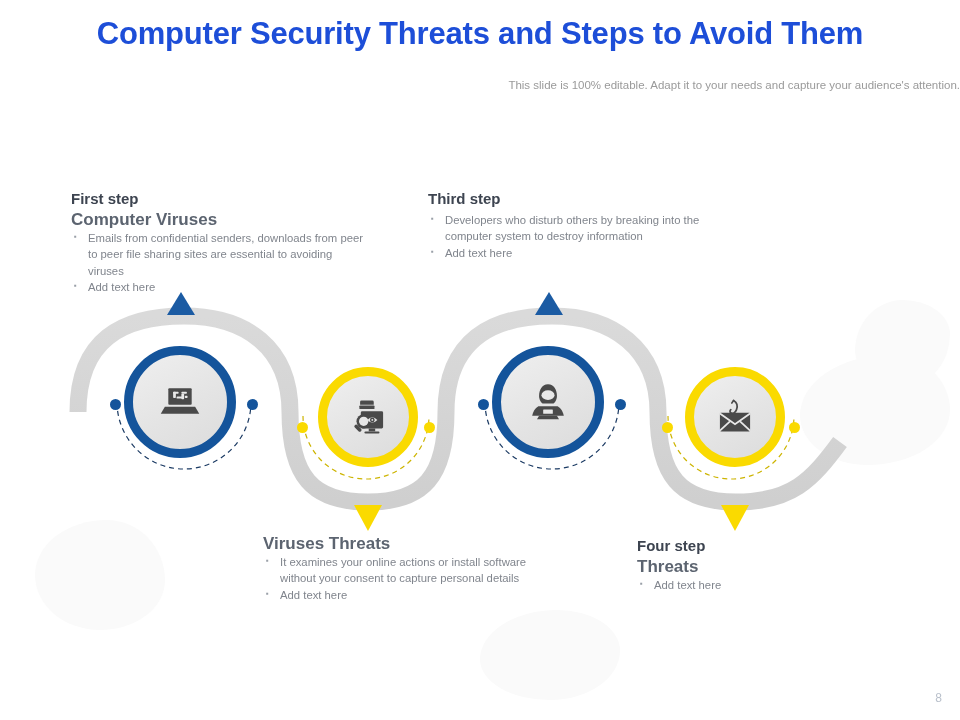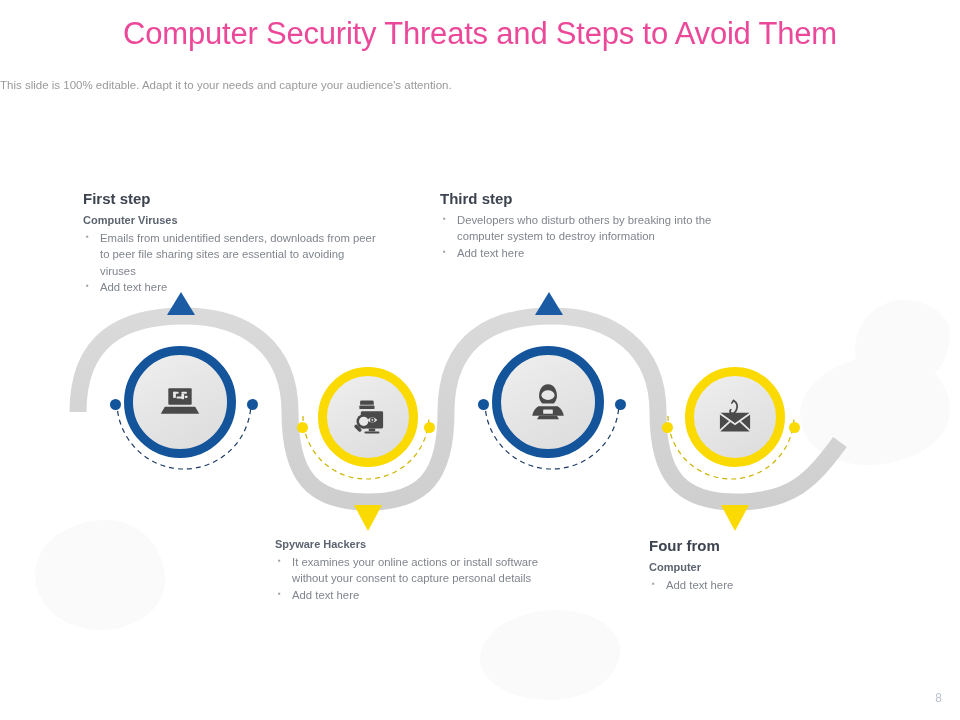--- a/index.html
+++ b/index.html
@@ -21,32 +21,32 @@
   }
 
   
   #title {
     position: absolute;
     left: 0;
     top: 14px;
     width: 960px;
     text-align: center;
     font-size: 31px;
-    font-weight: normal;
-    color: #ec4899;
+    font-weight: bold;
+    color: #1d4ed8;
     letter-spacing: -0.2px;
     line-height: 40px;
     white-space: nowrap;
   }
   #subtitle {
     position: absolute;
     left: 0;
     top: 78px;
     width: 960px;
-    text-align: left;
+    text-align: right;
     font-size: 11.5px;
     color: #9a9a9a;
     line-height: 15px;
   }
 
   
   .wm {
     position: absolute;
     background: #fafafa;
     border-radius: 50%;
@@ -99,30 +99,30 @@
     border-right: 14px solid transparent;
     border-bottom: 23px solid #1b5ba3;
   }
   .tri.down {
     border-left: 14px solid transparent;
     border-right: 14px solid transparent;
     border-top: 26px solid #fada00;
   }
 
   
-  .block { position: absolute; width: 300px; margin-left: 12px; }
+  .block { position: absolute; width: 300px; }
   .step-title {
     font-size: 15px;
     font-weight: bold;
     color: #3d4450;
     line-height: 19px;
     margin: 0 0 4px 0;
   }
   .step-sub {
-    font-size: 11px;
+    font-size: 17px;
     font-weight: bold;
     color: #5c6470;
     line-height: 16px;
     margin: 0 0 2px 0;
   }
   ul.bullets {
     list-style: none;
     margin: 0;
     padding: 0;
   }
@@ -298,43 +298,43 @@
 
       <path d="M30 9 c5 3 6 8 4 13 c-1.6 4 -5 6 -7.4 4.6 c-2 -1.2 -2 -3.6 -0.4 -4.8" fill="none" stroke="#4a4a4a" stroke-width="2.4" stroke-linecap="round"></path>
       <path d="M30 9 l-2.4 3.6" stroke="#4a4a4a" stroke-width="2.2" stroke-linecap="round"></path>
     </svg>
   </div>
 
   <div class="block" style="left:71px; top:189px;">
     <div class="step-title">First step</div>
     <div class="step-sub">Computer Viruses</div>
     <ul class="bullets">
-      <li>Emails from unidentified senders, downloads from peer to peer file sharing sites are essential to avoiding viruses</li>
+      <li>Emails from confidential senders, downloads from peer to peer file sharing sites are essential to avoiding viruses</li>
       <li>Add text here</li>
     </ul>
   </div>
 
   <div class="block" style="left:428px; top:189px;">
     <div class="step-title">Third step</div>
     <ul class="bullets">
       <li>Developers who disturb others by breaking into the computer system to destroy information</li>
       <li>Add text here</li>
     </ul>
   </div>
 
   <div class="block" style="left:263px; top:536px;">
-    <div class="step-sub">Spyware Hackers</div>
+    <div class="step-sub">Viruses Threats</div>
     <ul class="bullets">
       <li>It examines your online actions or install software without your consent to capture personal details</li>
       <li>Add text here</li>
     </ul>
   </div>
 
   <div class="block" style="left:637px; top:536px;">
-    <div class="step-title">Four from</div>
-    <div class="step-sub">Computer</div>
+    <div class="step-title">Four step</div>
+    <div class="step-sub">Threats</div>
     <ul class="bullets">
       <li>Add text here</li>
     </ul>
   </div>
 
   <div id="pagenum">8</div>
 </div>
 
 </body></html>

